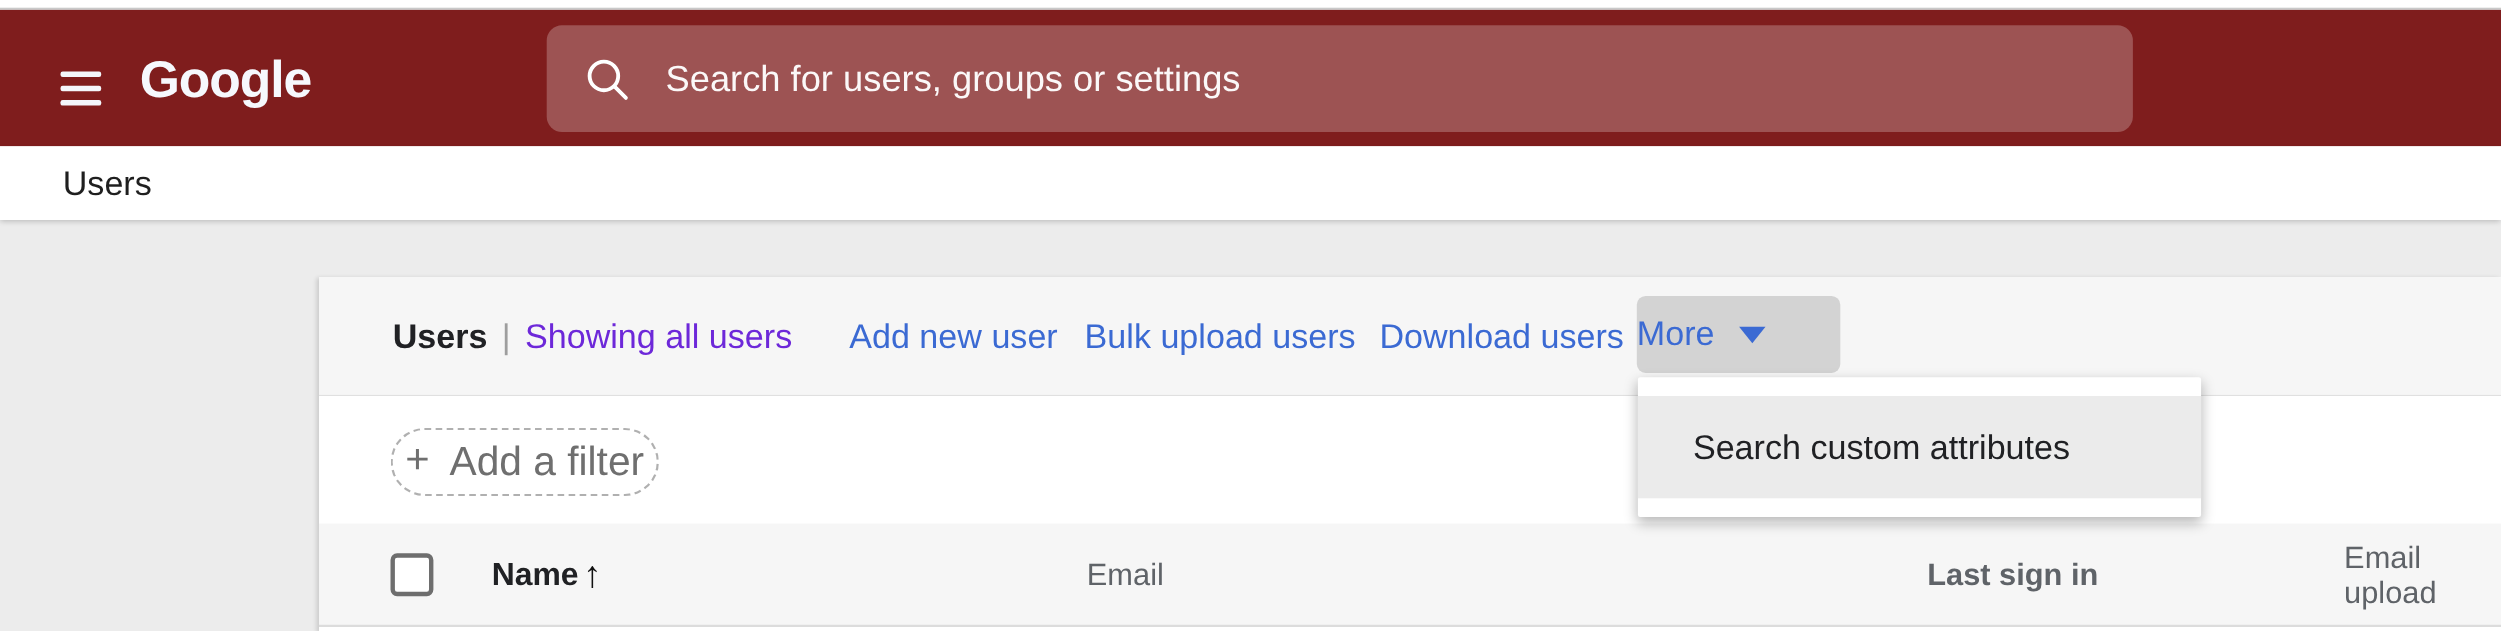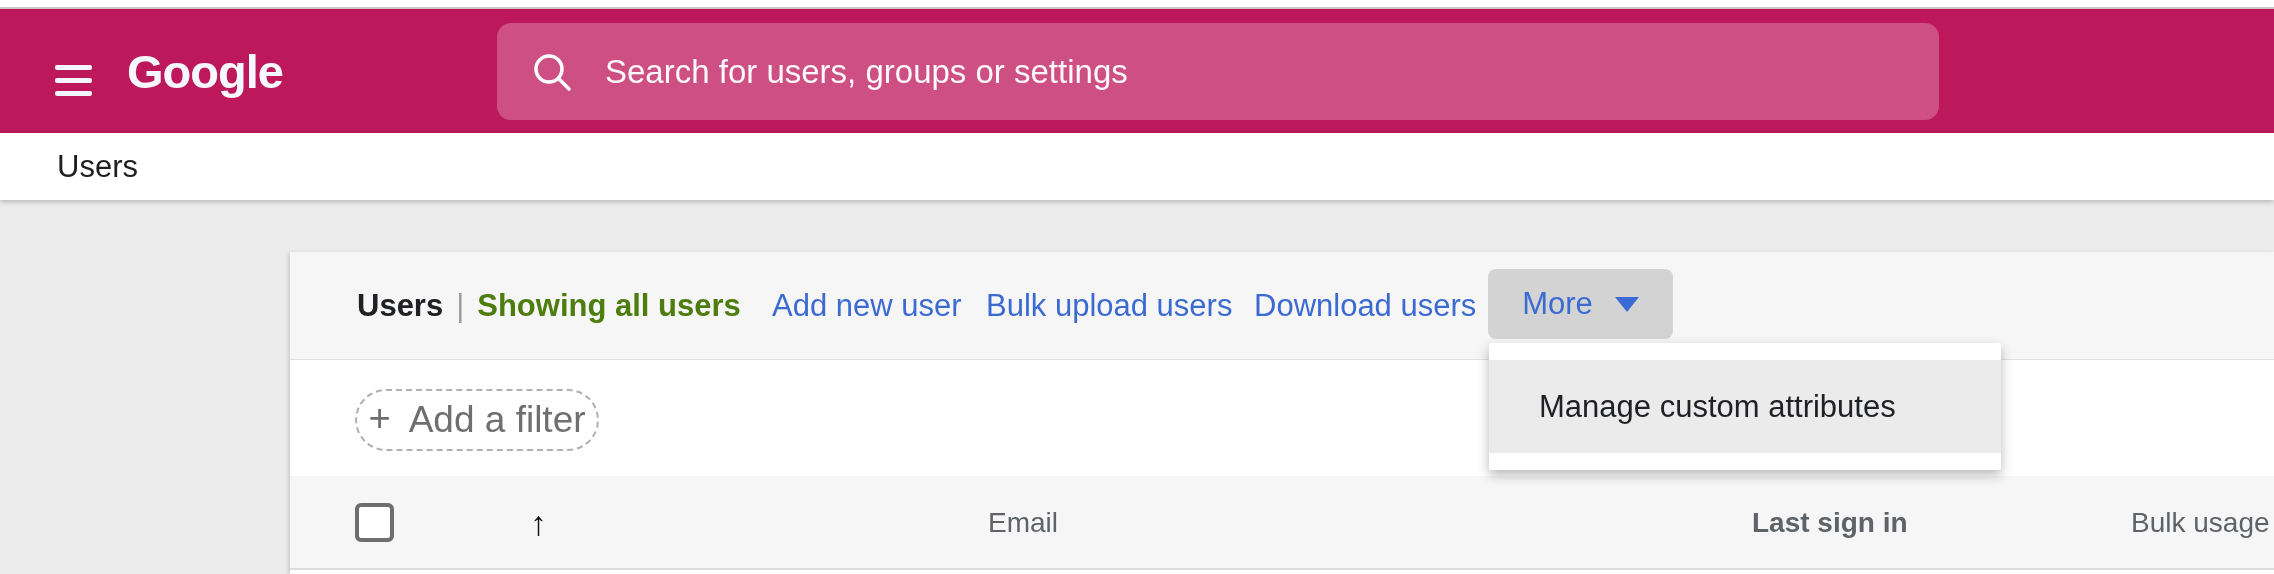--- a/index.html
+++ b/index.html
@@ -3,21 +3,21 @@
 <meta charset="utf-8">
 <style>
   html,body{margin:0;padding:0;background:#ffffff;}
   *{box-sizing:border-box;font-family:"Liberation Sans",sans-serif;}
   #root{position:relative;width:2274px;height:574px;overflow:hidden;background:#ffffff;}
 
   
   .top-strip{position:absolute;left:0;top:0;width:2274px;height:9px;background:#ffffff;border-bottom:2px solid #c9c9c9;}
 
   
-  .appbar{position:absolute;left:0;top:9px;width:2274px;height:124px;background:#be185d;}
+  .appbar{position:absolute;left:0;top:9px;width:2274px;height:124px;background:#7f1d1d;}
   .hamburger{position:absolute;left:55px;top:56px;width:37px;height:31px;display:flex;flex-direction:column;justify-content:space-between;cursor:pointer;}
   .hamburger span{display:block;height:5px;width:100%;background:#f4f6fb;border-radius:2px;}
   .logo{position:absolute;left:127px;top:0;height:124px;display:flex;align-items:center;color:#f6f8fd;font-size:47px;letter-spacing:0;}
   .logo .g{font-weight:700;letter-spacing:-1px;}
   .logo .a{font-weight:400;margin-left:16px;}
   .searchbar{position:absolute;left:497px;top:14px;width:1442px;height:97px;border-radius:14px;background:rgba(255,255,255,0.24);display:flex;align-items:center;padding-left:32px;}
   .searchbar svg{flex:0 0 auto;}
   .searchbar input{background:transparent;border:none;outline:none;margin-left:28px;font-size:33px;color:#ffffff;width:1250px;}
   .searchbar input::placeholder{color:rgba(255,255,255,0.96);opacity:1;}
 
@@ -28,26 +28,26 @@
   
   .content{position:absolute;left:0;top:200px;width:2274px;height:374px;background:#ececec;}
 
   
   .card{position:absolute;left:290px;top:52px;width:1984px;height:322px;background:#ffffff;box-shadow:-2px 1px 4px rgba(0,0,0,0.14);}
 
   .toolbar{position:absolute;left:0;top:0;width:100%;height:108px;background:#f6f6f6;border-bottom:1px solid #e0e0e0;}
   .toolbar-title{position:absolute;left:67px;top:0;height:108px;display:flex;align-items:center;font-size:31px;}
   .toolbar-title .t{font-weight:700;color:#202124;}
   .toolbar-title .sep{color:#9e9e9e;margin:0 13px;font-weight:400;}
-  .toolbar-title .sub{color:#4d7c0f;font-weight:700;text-align:center;}
+  .toolbar-title .sub{color:#6d28d9;font-weight:400;text-align:center;}
   .tool-link{position:absolute;top:0;height:108px;display:flex;align-items:center;font-size:31px;color:#3b6ad3;cursor:pointer;}
   .link-1{left:482px;}
   .link-2{left:696px;}
   .link-3{left:964px;}
-  .more-btn{position:absolute;left:1198px;top:17px;width:185px;height:70px;background:#d3d3d3;border-radius:8px;display:flex;align-items:center;justify-content:center;cursor:pointer;}
+  .more-btn{position:absolute;left:1198px;top:17px;width:185px;height:70px;background:#d3d3d3;border-radius:8px;display:flex;align-items:center;cursor:pointer;}
   .more-btn .more-label{font-size:31px;color:#3b6ad3;}
   .caret{width:0;height:0;border-left:12px solid transparent;border-right:12px solid transparent;border-top:15px solid #3b6ad3;margin-left:22px;}
 
   .filter-row{position:absolute;left:0;top:109px;width:100%;height:115px;background:#ffffff;}
   .add-filter{position:absolute;left:65px;top:28px;width:244px;height:62px;border:2px dashed #b0b0b0;border-radius:34px;display:flex;align-items:center;justify-content:center;cursor:pointer;background:#ffffff;}
   .add-filter .plus{font-size:38px;color:#6f6f6f;font-weight:400;margin-right:18px;margin-top:-3px;}
   .add-filter .af-label{font-size:37px;color:#6f6f6f;}
 
   .header-row{position:absolute;left:0;top:224px;width:100%;height:94px;background:#f6f6f6;border-bottom:2px solid #dcdcdc;}
   .checkbox{position:absolute;left:65px;top:27px;width:39px;height:39px;background:#ffffff;border:4px solid #6e6e6e;border-radius:6px;cursor:pointer;}
@@ -112,26 +112,27 @@
 
       <div class="filter-row">
         <div class="add-filter">
           <span class="plus">+</span>
           <span class="af-label">Add a filter</span>
         </div>
       </div>
 
       <div class="header-row">
         <div class="checkbox"></div>
+        <span class="col col-name">Name</span>
         <span class="sort-arrow">↑</span>
         <span class="col col-email">Email</span>
         <span class="col col-lastsignin">Last sign in</span>
-        <span class="col col-emailusage">Bulk usage</span>
+        <span class="col col-emailusage">Email upload</span>
       </div>
 
     </div>
   </div>
 
   <div class="dropdown">
-    <div class="menu-item">Manage custom attributes</div>
+    <div class="menu-item">Search custom attributes</div>
   </div>
 
 </div>
 
 </body></html>

